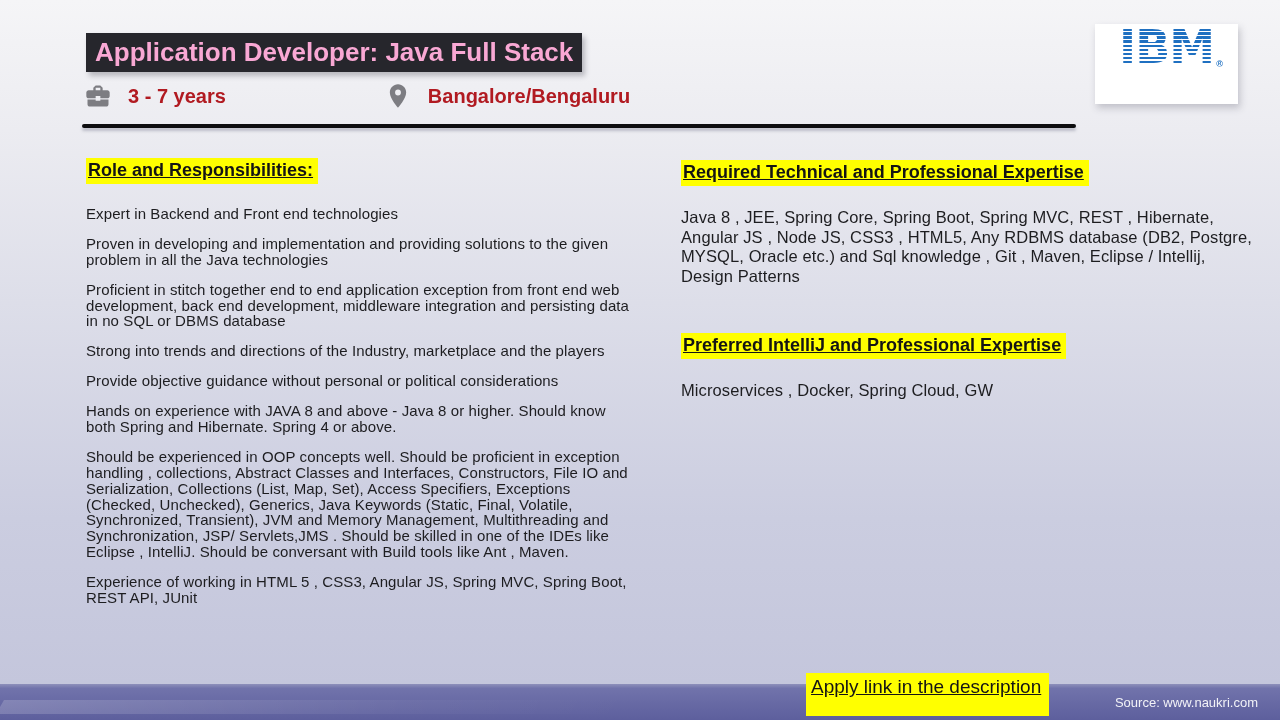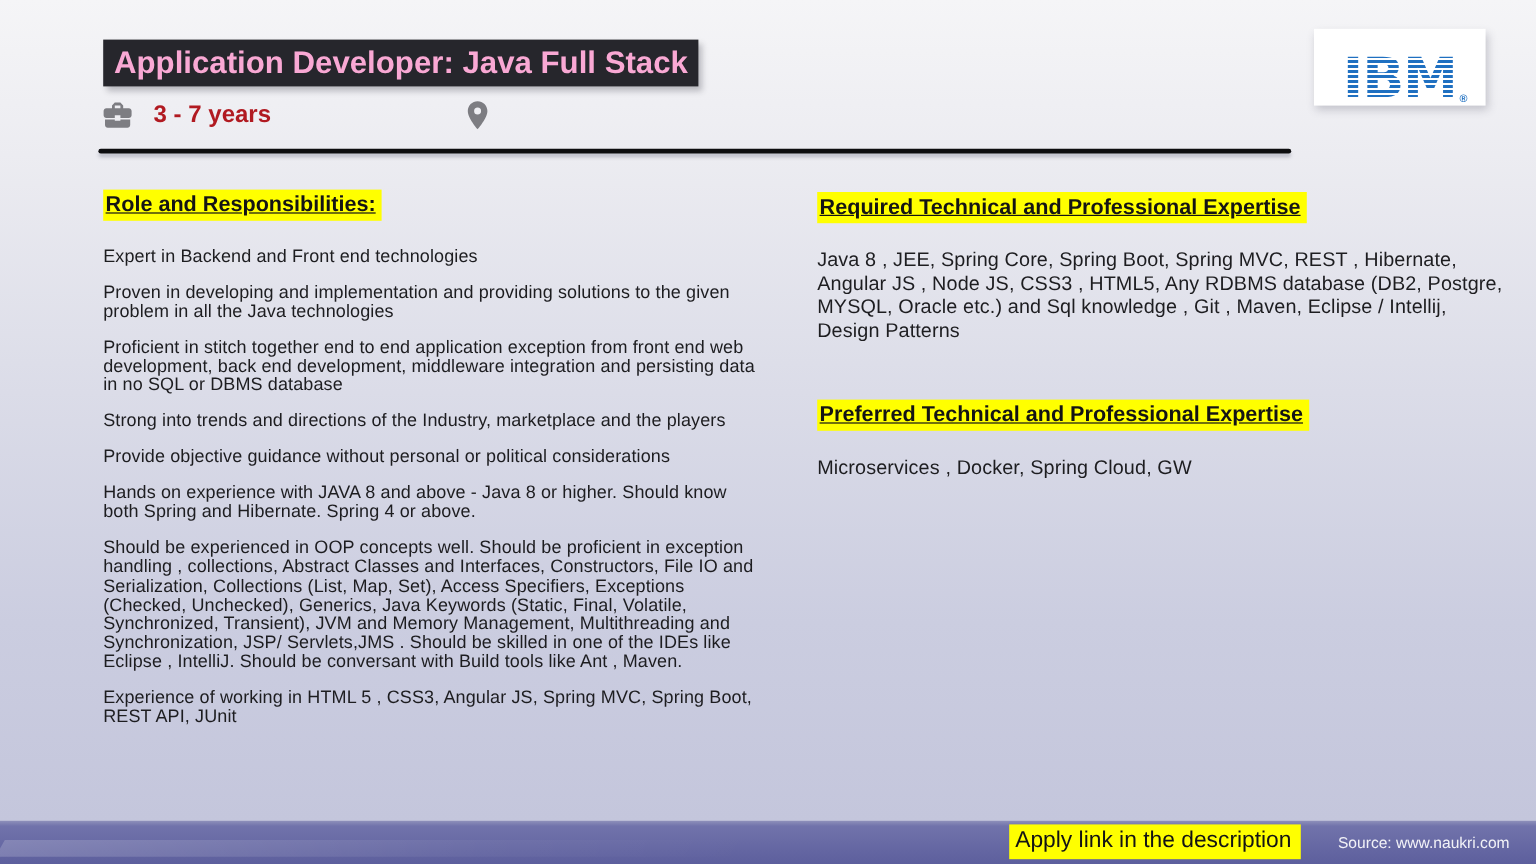--- a/index.html
+++ b/index.html
@@ -33,23 +33,23 @@
   }
   .meta-gap{ width:66px; }
   .divider{
     position:absolute; left:82px; top:124px; width:994px; height:4px;
     background:#0d0d0f; border-radius:2px;
     box-shadow:0 3px 3px rgba(130,132,150,0.45);
   }
 
   
   .ibm-card{
-    position:absolute; left:1095px; top:24px; width:143px; height:64px;
+    position:absolute; left:1095px; top:24px; width:143px; height:80px;
     background:#ffffff; box-shadow:2px 4px 7px rgba(60,60,80,0.25);
-    display:flex; align-items:flex-end; justify-content:center;
+    display:flex; align-items:flex-start; justify-content:center;
   }
   .ibm-logo{ position:relative; line-height:1; }
   .ibm-text{
     font-family:"DejaVu Sans","Liberation Sans",sans-serif;
     font-weight:800; font-size:46px; letter-spacing:-1px; line-height:1;
     background:repeating-linear-gradient(to bottom,#1f70c1 0px,#1f70c1 2.3px,#ffffff 2.3px,#ffffff 4.1px);
     -webkit-background-clip:text; background-clip:text; color:transparent;
   }
   .ibm-reg{
     position:absolute; right:-9px; bottom:1px;
@@ -87,24 +87,24 @@
   }
   .footer-streak{
     position:absolute; left:0; bottom:6px; width:900px; height:14px;
     background:linear-gradient(100deg,rgba(255,255,255,0.18) 0%,rgba(255,255,255,0.04) 45%,rgba(255,255,255,0) 70%);
     transform:skewX(-30deg);
   }
   .apply-link{
     position:absolute; left:806px; bottom:4px;
     background:#ffff00; color:#141414;
     font-size:19px; line-height:1.25;
-    padding:2px 8px 3px 5px;
+    text-decoration:underline;
+    padding:2px 8px 17px 5px;
     white-space:nowrap;
     cursor:pointer;
-    margin-left:35px;
   }
   .source-text{
     position:absolute; right:22px; bottom:10px;
     color:#f2f2f7; font-size:13px; white-space:nowrap;
   }
 </style>
 </head>
 <body>
 
 <div class="stage">
@@ -120,20 +120,21 @@
       </span>
       <span class="meta-text">3 - 7 years</span>
     </div>
     <div class="meta-gap"></div>
     <div class="meta-item">
       <span class="meta-icon">
         <svg viewBox="0 0 24 24">
             <path d="M12 2C8.13 2 5 5.13 5 9c0 5.25 7 13 7 13s7-7.75 7-13c0-3.87-3.13-7-7-7zm0 9.5a2.5 2.5 0 1 1 0-5 2.5 2.5 0 0 1 0 5z"></path>
           </svg>
       </span>
+      <span class="meta-text">Bangalore/Bengaluru</span>
     </div>
   </div>
 
   <div class="divider"></div>
 
   <div class="ibm-card">
     <div class="ibm-logo">
       <span class="ibm-text">IBM</span>
       <span class="ibm-reg">®</span>
     </div>
@@ -147,21 +148,21 @@
     <p>Strong into trends and directions of the Industry, marketplace and the players</p>
     <p>Provide objective guidance without personal or political considerations</p>
     <p>Hands on experience with JAVA 8 and above - Java 8 or higher. Should know both Spring and Hibernate. Spring 4 or above.</p>
     <p>Should be experienced in OOP concepts well. Should be proficient in exception handling , collections, Abstract Classes and Interfaces, Constructors, File IO and Serialization, Collections (List, Map, Set), Access Specifiers, Exceptions (Checked, Unchecked), Generics, Java Keywords (Static, Final, Volatile, Synchronized, Transient), JVM and Memory Management, Multithreading and Synchronization, JSP/ Servlets,JMS . Should be skilled in one of the IDEs like Eclipse , IntelliJ. Should be conversant with Build tools like Ant , Maven.</p>
     <p>Experience of working in HTML 5 , CSS3, Angular JS, Spring MVC, Spring Boot, REST API, JUnit</p>
   </div>
 
   <div class="col-right">
     <div class="hl-heading">Required Technical and Professional Expertise</div>
     <div class="body-text">Java 8 , JEE, Spring Core, Spring Boot, Spring MVC, REST , Hibernate, Angular JS , Node JS, CSS3 , HTML5, Any RDBMS database (DB2, Postgre, MYSQL, Oracle etc.) and Sql knowledge , Git , Maven, Eclipse / Intellij, Design Patterns</div>
-    <div class="hl-heading preferred-heading">Preferred Technical and Professional Expertise</div>
+    <div class="hl-heading preferred-heading">Preferred IntelliJ and Professional Expertise</div>
     <div class="body-text">Microservices , Docker, Spring Cloud, GW</div>
   </div>
 
   <div class="footer-band">
     <div class="footer-streak"></div>
   </div>
   <div class="apply-link">Apply link in the description</div>
   <div class="source-text">Source: www.naukri.com</div>
 
 </div>

